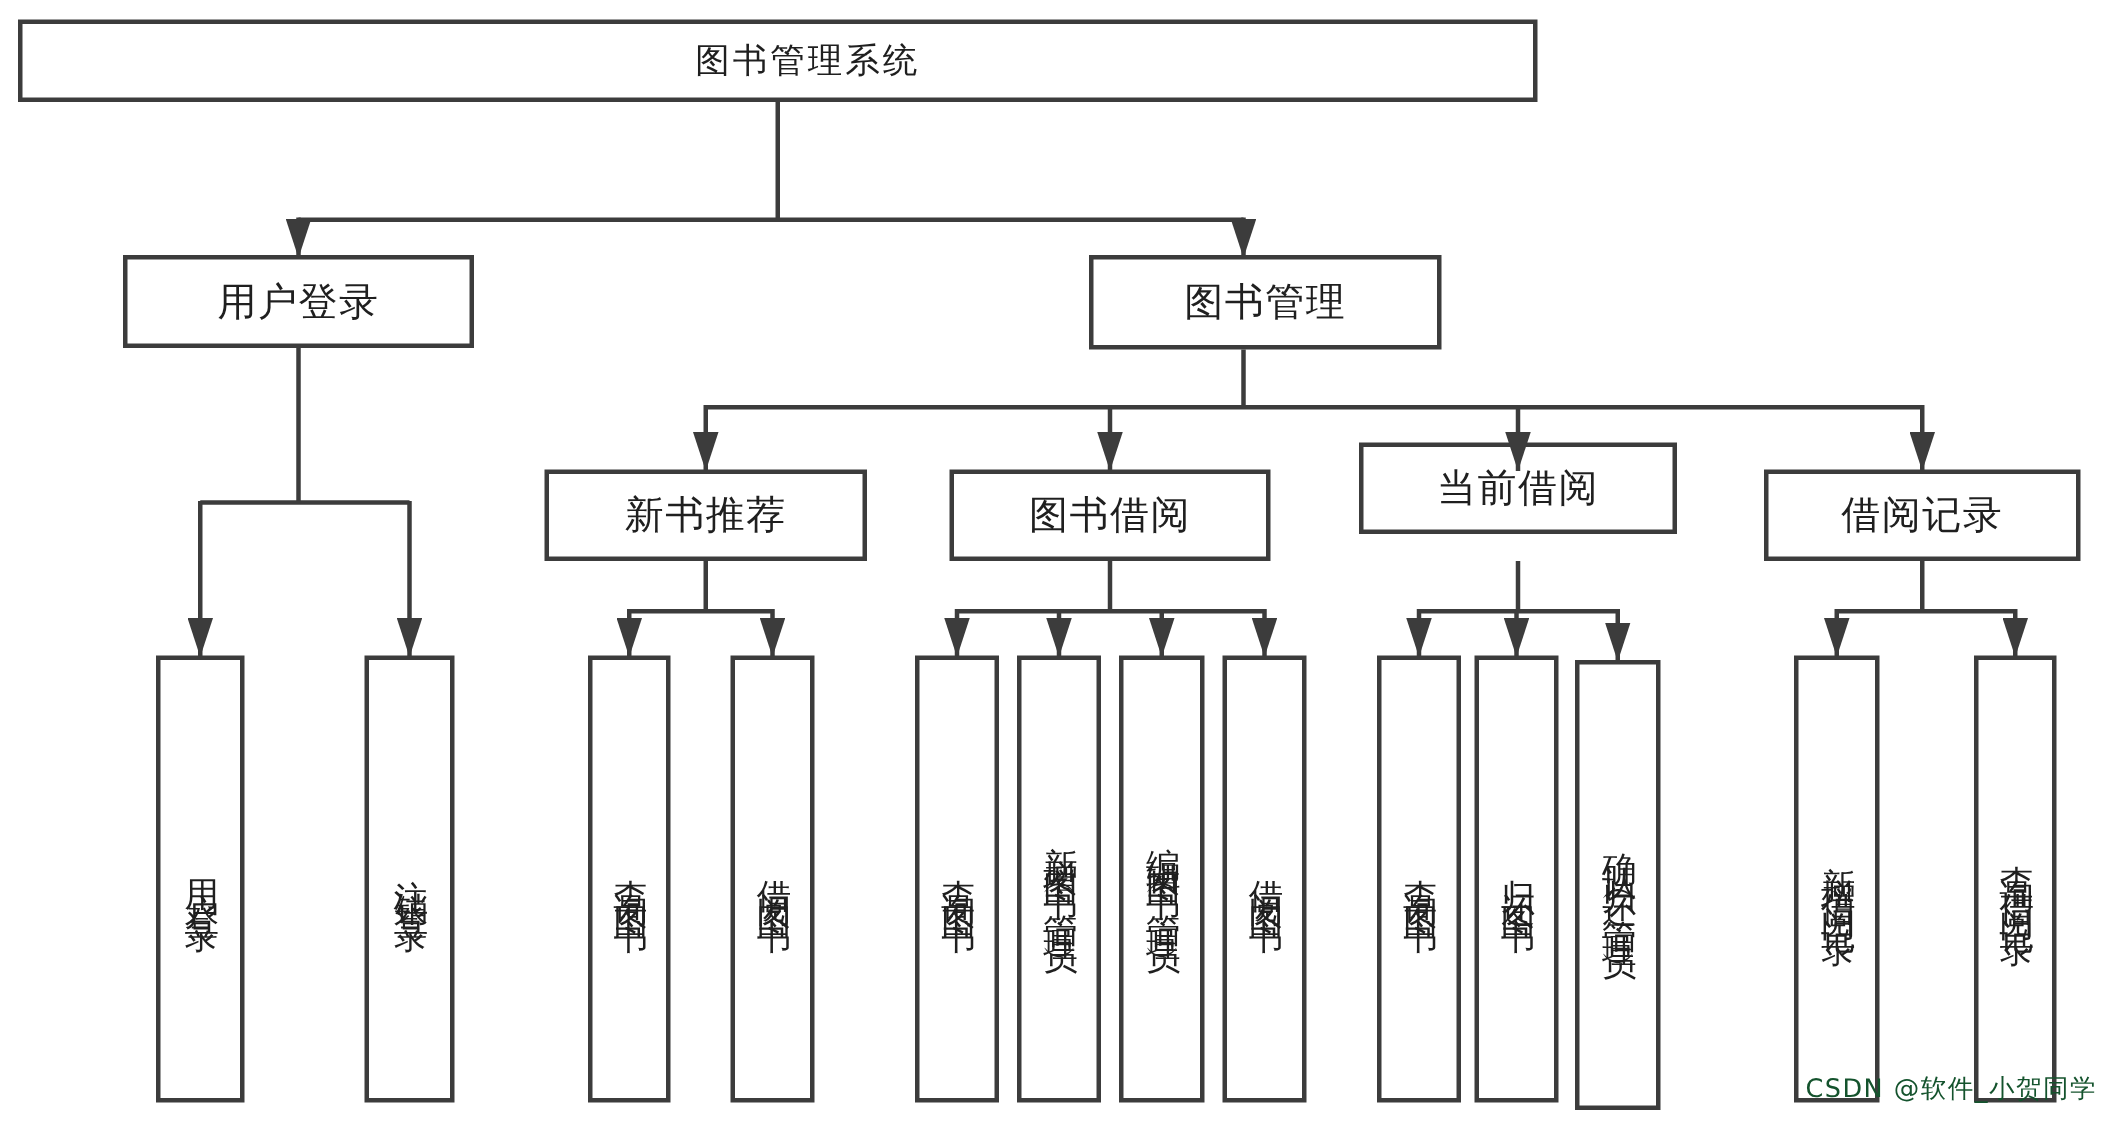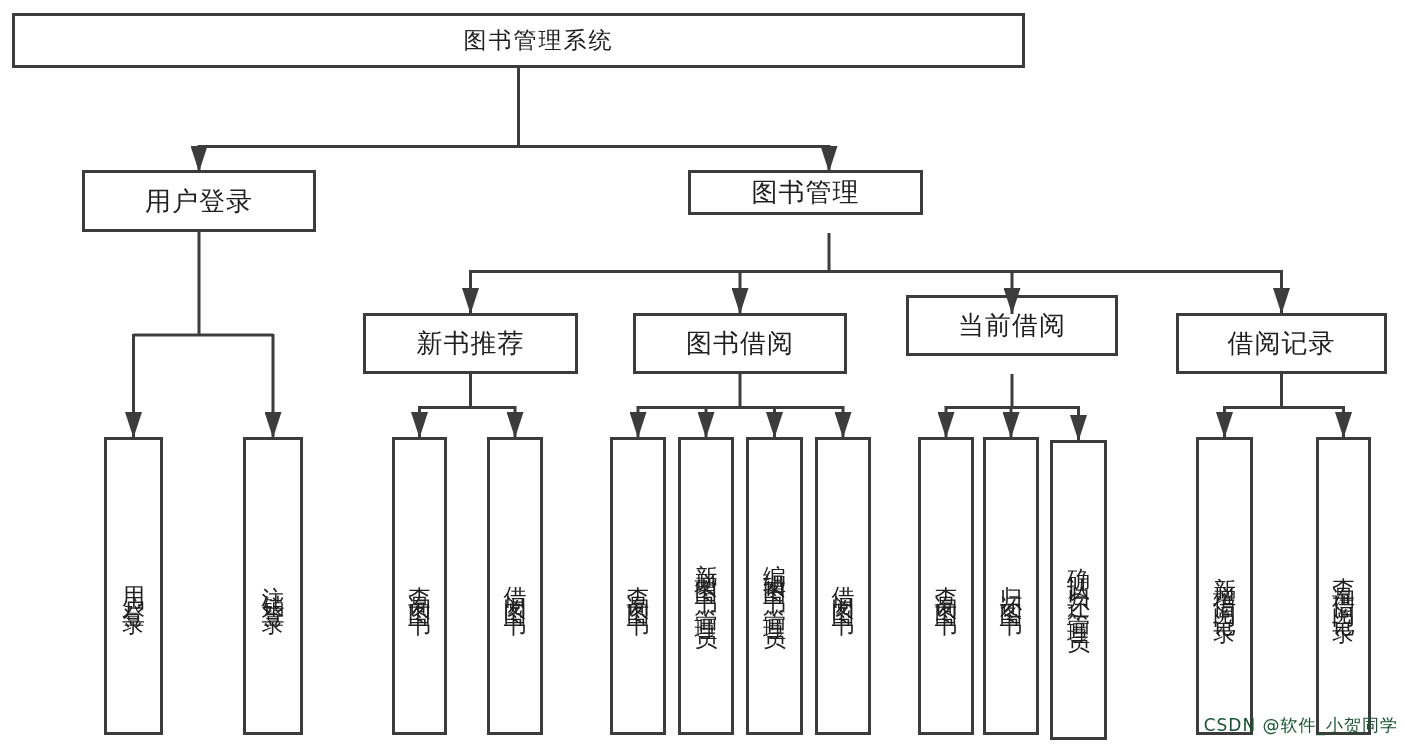--- a/index.html
+++ b/index.html
@@ -55,21 +55,21 @@
 
 <div class="stage">
 
   <div class="box" style="left:12px; top:13px; width:1013px; height:55px;">
     <span class="root-label">图书管理系统</span>
   </div>
 
   <div class="box" style="left:82px; top:170px; width:234px; height:62px;">
     <span class="h-label">用户登录</span>
   </div>
-  <div class="box" style="left:688px; top:170px; width:235px; height:45px;">
+  <div class="box" style="left:726px; top:170px; width:235px; height:63px;">
     <span class="h-label">图书管理</span>
   </div>
 
   <div class="box" style="left:633px; top:313px; width:214px; height:61px;">
     <span class="h-label">图书借阅</span>
   </div>
   <div class="box" style="left:363px; top:313px; width:215px; height:61px;">
     <span class="h-label">新书推荐</span>
   </div>
   <div class="box" style="left:906px; top:295px; width:212px; height:61px;font-family:Liberation Serif, serif;">

